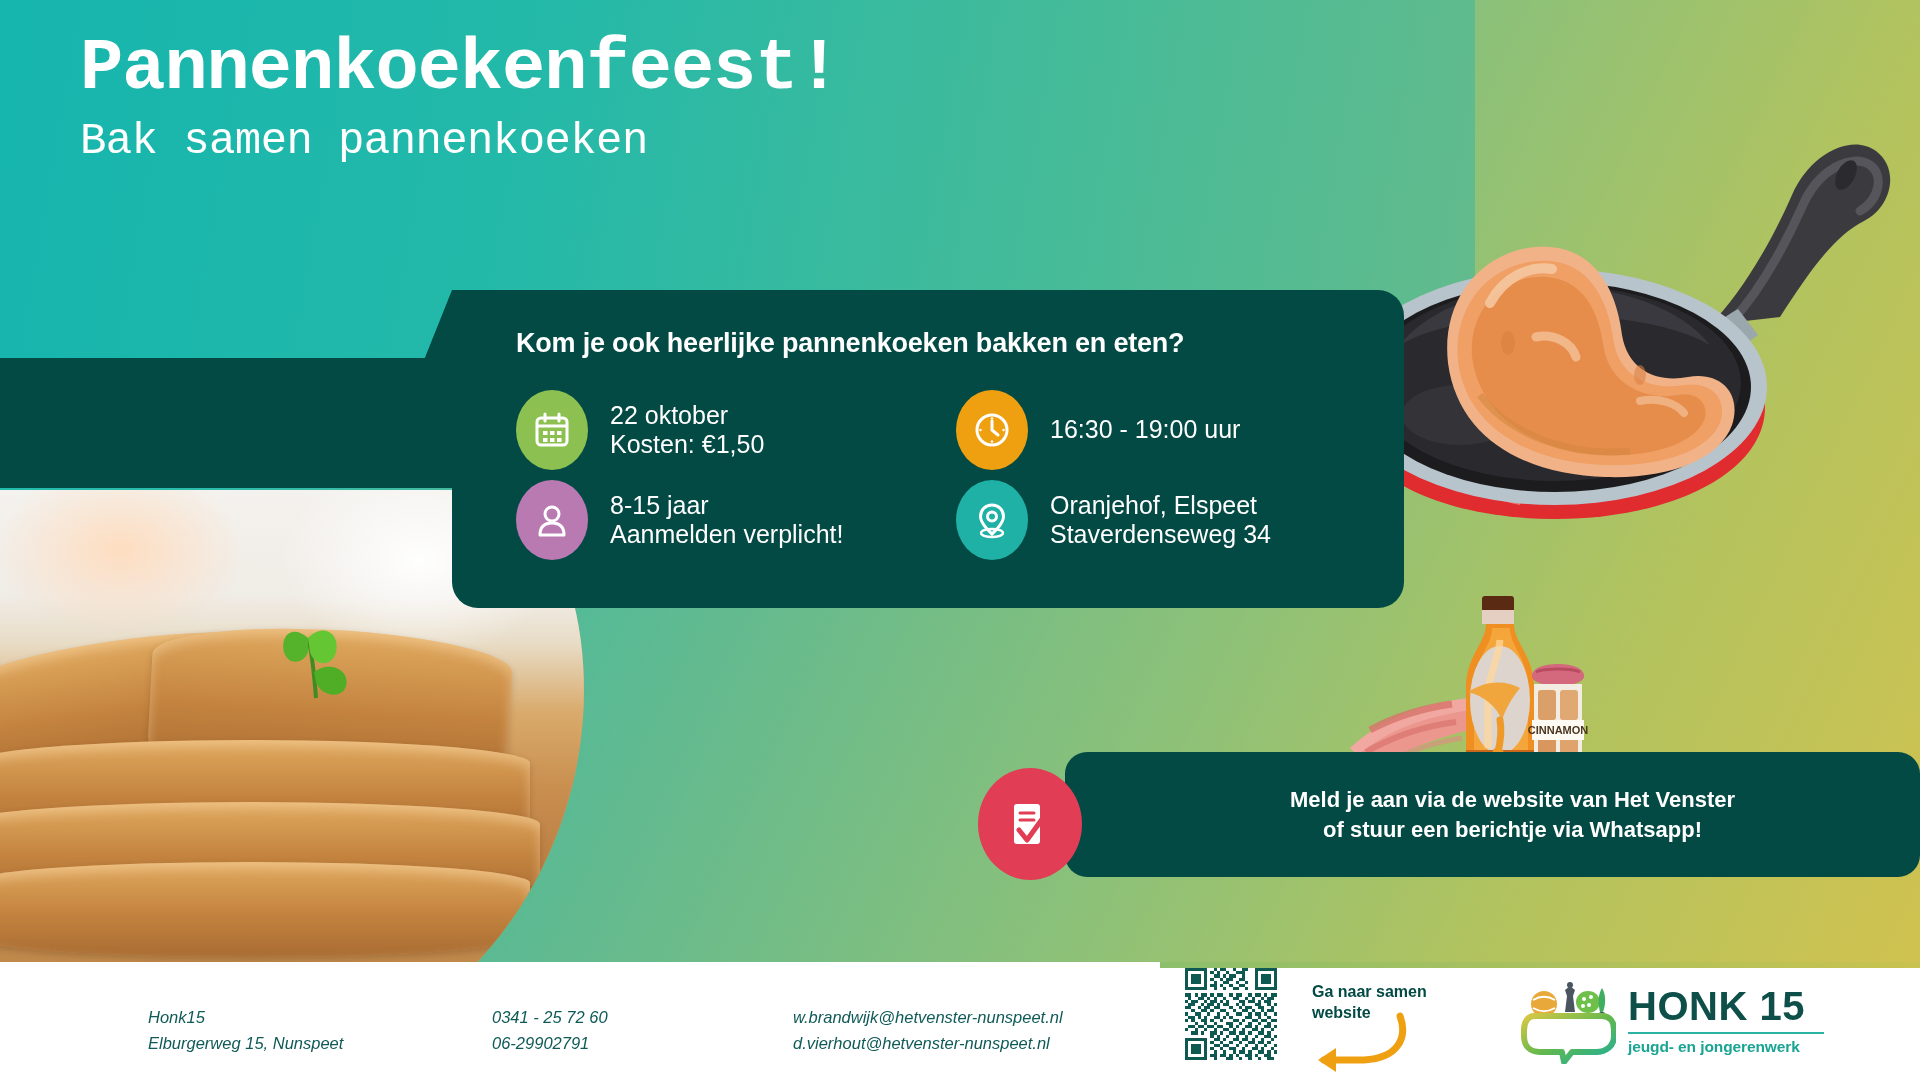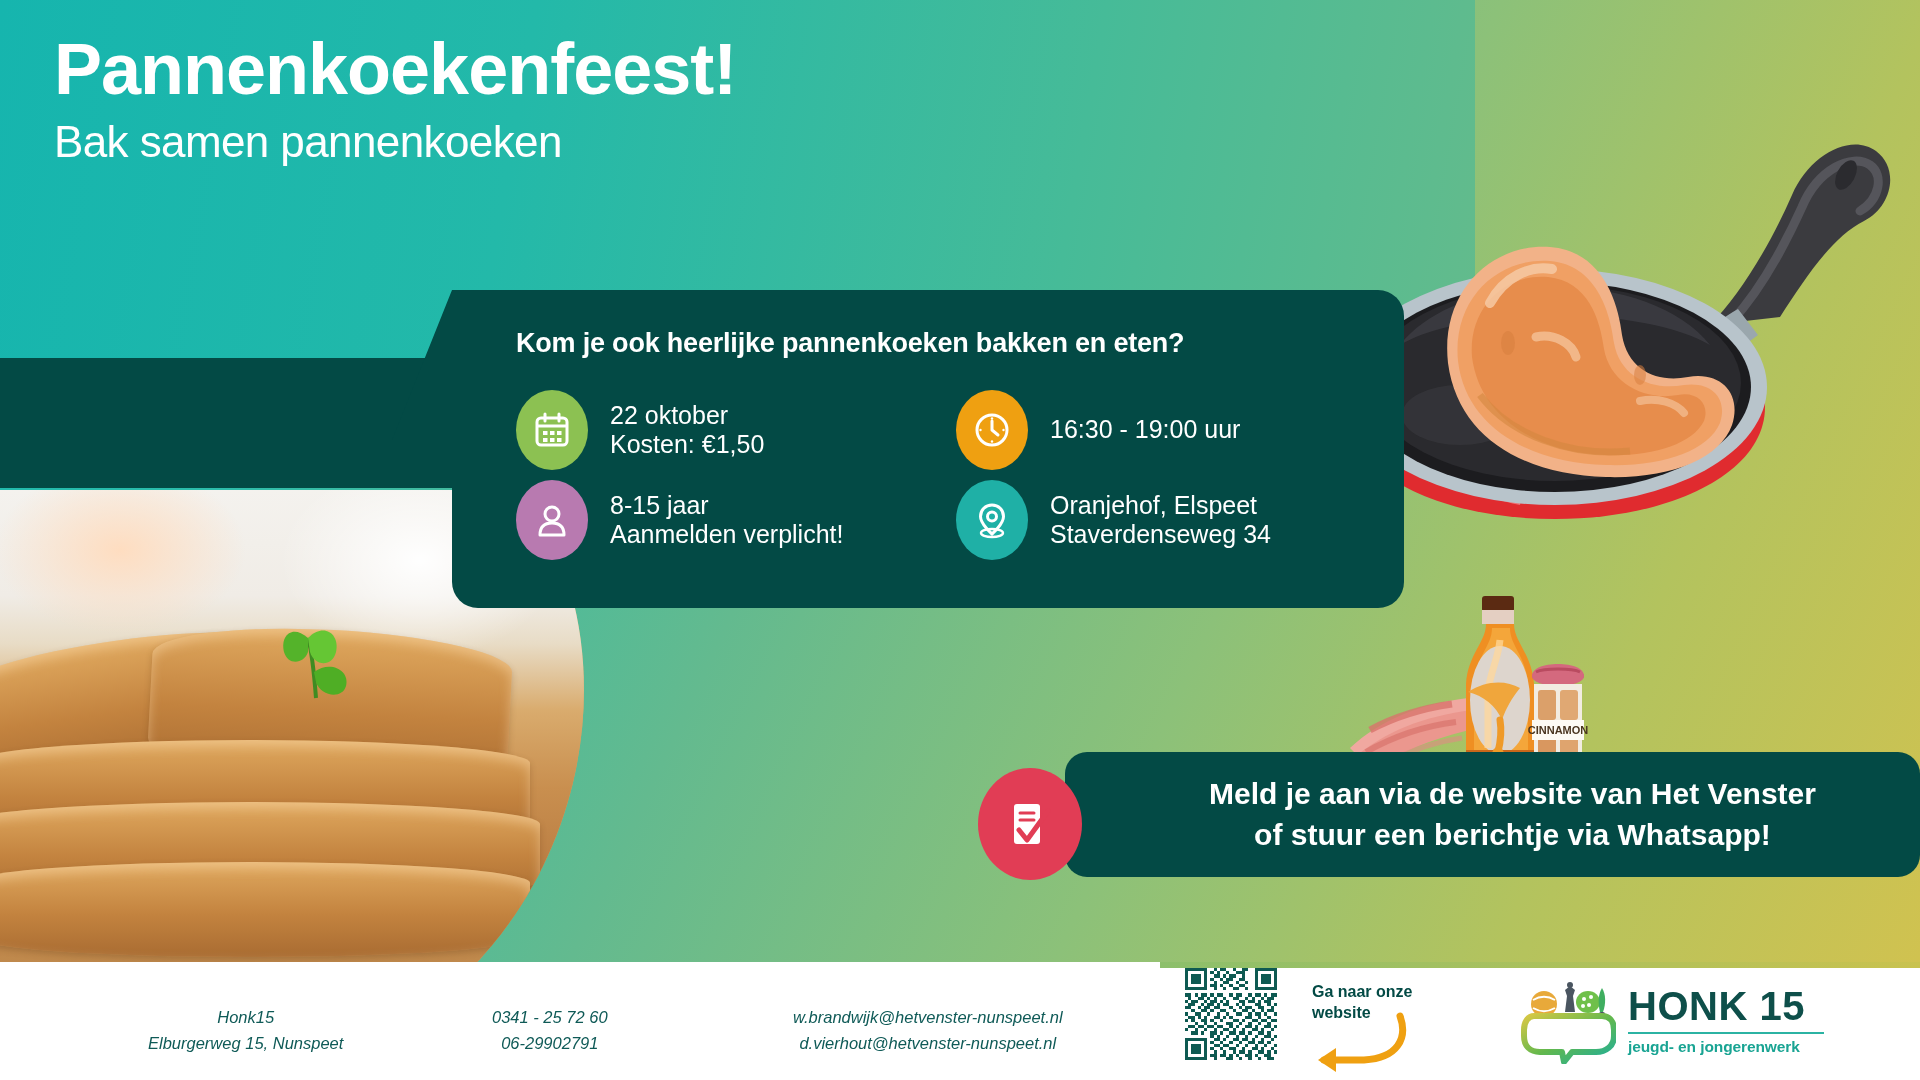--- a/index.html
+++ b/index.html
@@ -49,21 +49,21 @@
   .row{ display:flex; align-items:center; gap:22px; }
   .badge{
     width:72px; height:80px; border-radius:36px/40px;
     display:flex; align-items:center; justify-content:center; flex:0 0 auto;
   }
   .badge svg{ width:40px; height:40px; }
   .row-text{ color:#fff; font-size:25px; line-height:1.18; white-space:nowrap; }
   .row-text .l2{ display:block; }
 
   
-  .headings{ position:absolute; left:54px; top:32px; }
+  .headings{ position:absolute; left:80px; top:32px;font-family:Liberation Mono, monospace; }
   .h1{
     color:#fff; font-size:72px; font-weight:bold; line-height:1.04;
     letter-spacing:-1px;
   }
   .h2{
     color:#fff; font-size:44px; font-weight:normal; line-height:1.12;
     letter-spacing:-0.6px; margin-top:10px;
   }
 
   
@@ -93,41 +93,41 @@
   
   .syrup{ position:absolute; left:1340px; top:580px; width:280px; height:200px; }
 
   
   .cta{
     position:absolute; left:1065px; top:752px; width:855px; height:125px;
     background:#034a45; border-radius:22px;
     display:flex; align-items:center; justify-content:center;
   }
   .cta-text{
-    color:#fff; font-size:30px; font-weight:bold; line-height:1.34;
+    color:#fff; font-size:22px; font-weight:bold; line-height:1.34;
     text-align:center; margin-left:40px; white-space:nowrap;
   }
   .cta-badge{
     position:absolute; left:978px; top:768px; width:104px; height:112px;
     border-radius:52px/56px; background:#e13d55;
     display:flex; align-items:center; justify-content:center; z-index:4;
   }
   .cta-badge svg{ width:52px; height:52px; }
 
   
   .footer{
     position:absolute; left:0; bottom:0; width:1920px; height:118px;
     background:#ffffff;
   }
   .footer-accent{
     position:absolute; left:1160px; top:0; width:760px; height:6px;
     background:linear-gradient(90deg,#8cbf6b,#c9c24f);
   }
   .f-col{ position:absolute; font-style:italic; color:#0f5a57; font-size:16.5px; line-height:1.55; }
-  .f-col .line{ white-space:nowrap;text-align:center; }
+  .f-col .line{ white-space:nowrap; }
   .f1{ left:148px; top:1005px; }
   .f2{ left:492px; top:1005px; }
   .f3{ left:793px; top:1005px; }
 
   .qr{ position:absolute; left:1185px; top:968px; width:92px; height:92px; }
   .qr-label{
     position:absolute; left:1312px; top:982px; color:#034a45;
     font-size:16px; font-weight:bold; line-height:1.3; width:120px;
   }
   .qr-arrow{ position:absolute; left:1292px; top:1012px; width:120px; height:60px; }
@@ -556,21 +556,21 @@
       <path d="M9 28h1v1h-1z"></path>
         <path d="M13 28h2v1h-2z"></path>
         <path d="M17 28h1v1h-1z"></path>
         <path d="M20 28h1v1h-1z"></path>
       <path d="M23 28h1v1h-1z"></path>
         <path d="M26 28h2v1h-2z"></path>
     </g>
   </svg>
 
   <div class="qr-label">
-    <div>Ga naar onze</div>
+    <div>Ga naar samen</div>
     <div>website</div>
   </div>
   <svg class="qr-arrow" viewBox="0 0 120 60">
     <path d="M108 4 C116 26 106 46 72 48 L32 48" stroke="#efa011" stroke-width="7" fill="none" stroke-linecap="round"></path>
     <path d="M44 36 L26 48 L44 60 Z" fill="#efa011"></path>
   </svg>
 
   <div class="logo">
     <svg class="logo-mark" viewBox="0 0 96 82">
       <defs>

